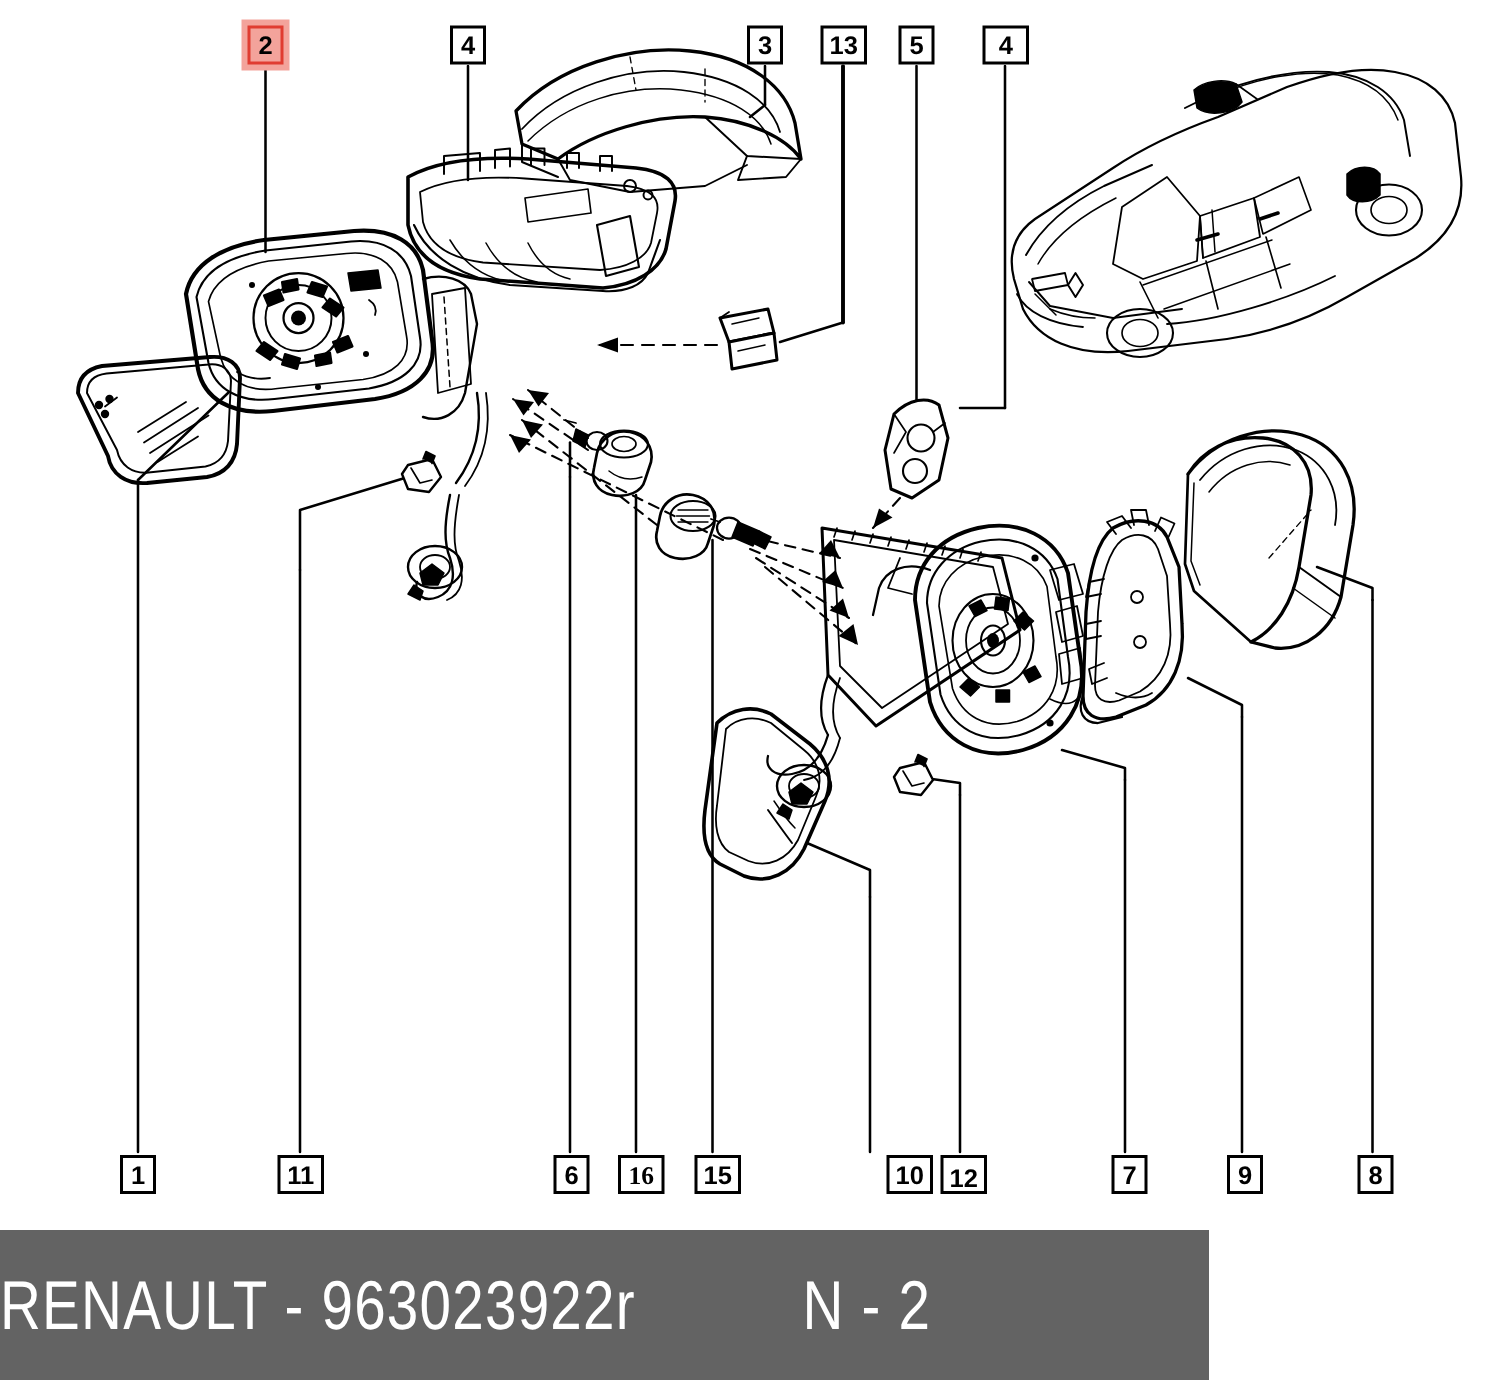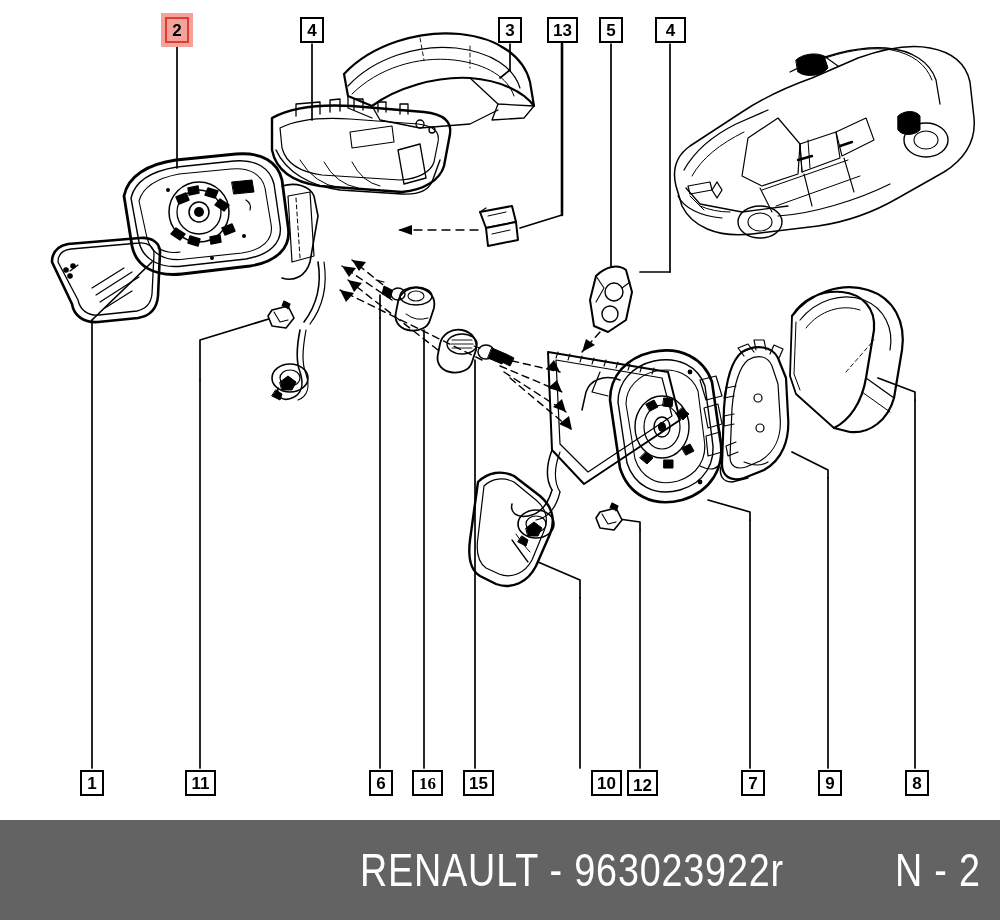--- a/index.html
+++ b/index.html
@@ -56,26 +56,26 @@
   .callout.hl {
     border-color: #e03c31;
     background: #f3a39b;
     box-shadow: 0 0 0 4px #f3a39b;
   }
   
   #footer-bar {
     position: absolute;
     left: 0;
     top: 820px;
-    width: 1000px;
+    width: 806px;
     height: 100px;
     background: #636363;
     display: flex;
     align-items: center;
-    justify-content: flex-end;
+    justify-content: flex-start;
   }
   #footer-inner {
     display: flex;
     align-items: baseline;
     color: #ffffff;
     white-space: pre;
   }
   .footer-text {
     font-family: "Liberation Sans Narrow", "Liberation Sans", sans-serif;
     font-size: 46px;

